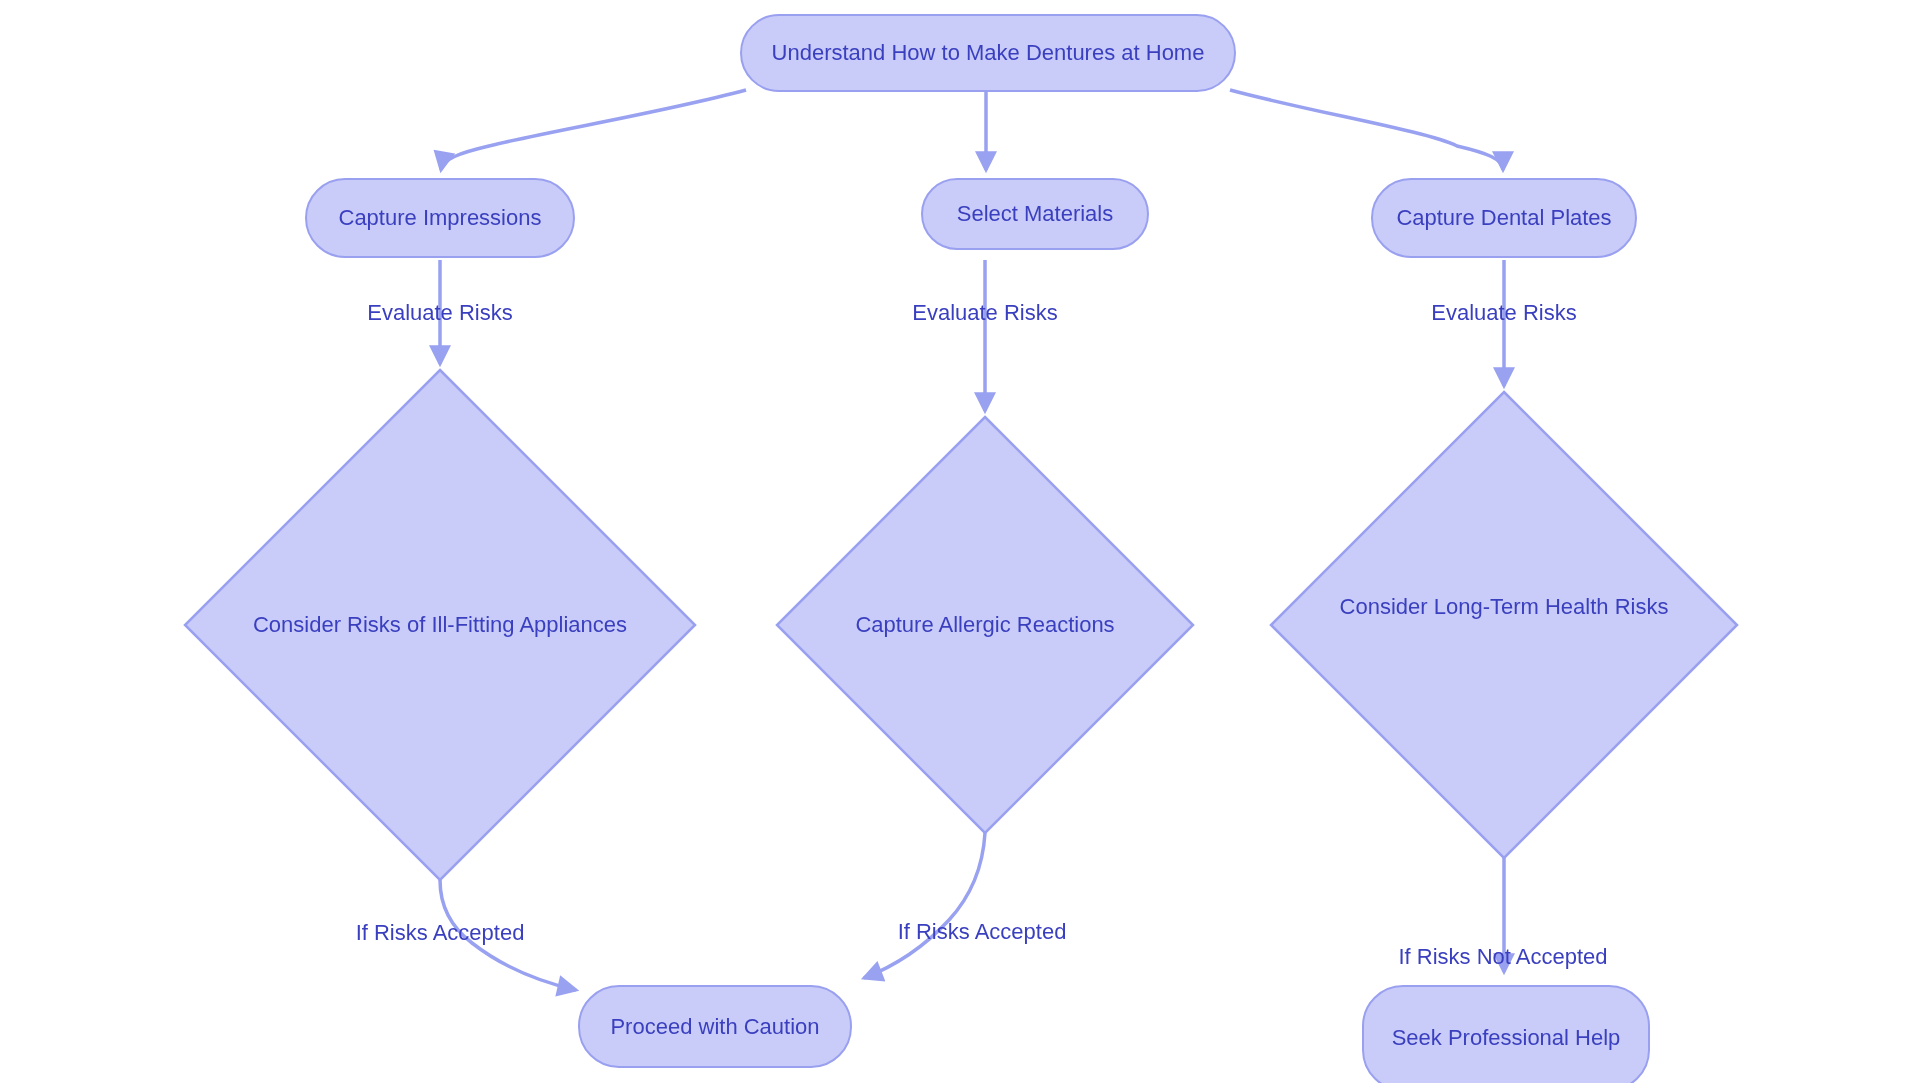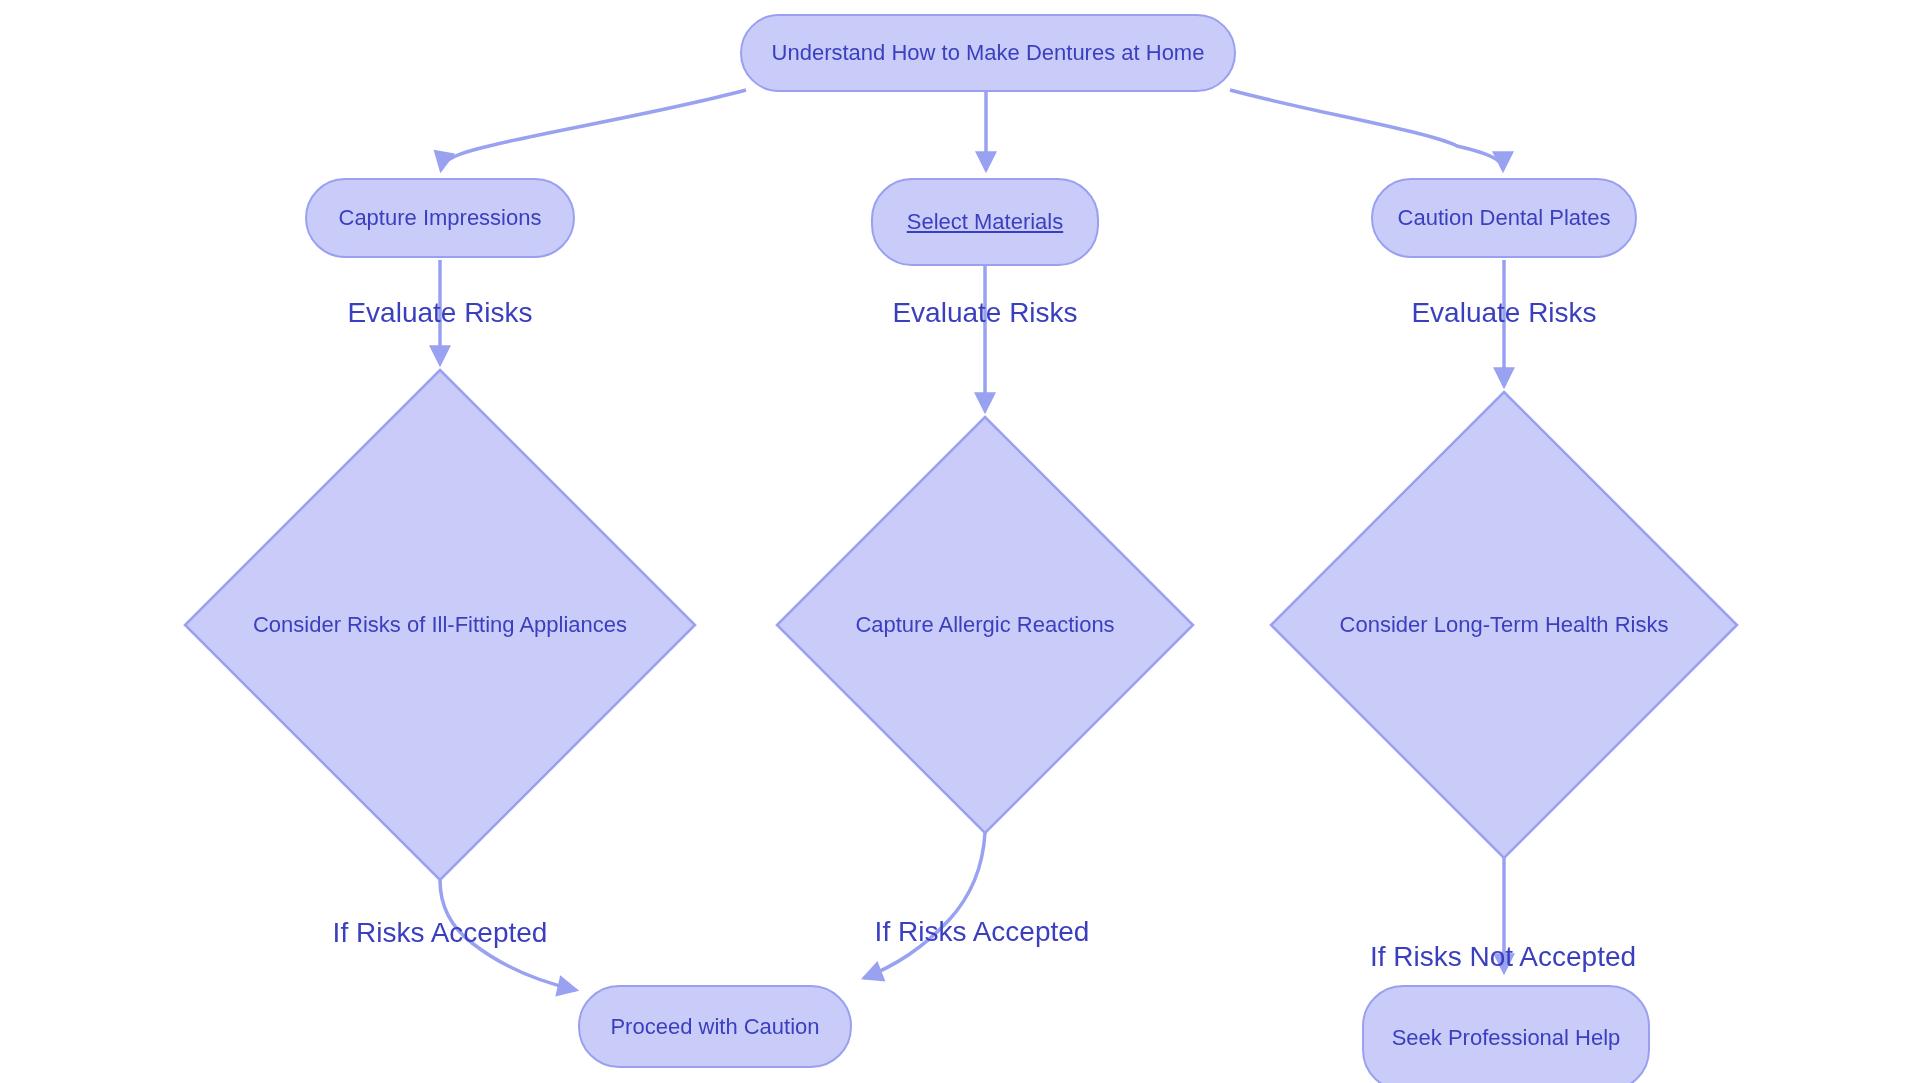--- a/index.html
+++ b/index.html
@@ -54,21 +54,21 @@
     font-size: 22px;
     line-height: 1.25;
     z-index: 2;
   }
   .edge-label {
     position: absolute;
     transform: translate(-50%, -50%);
     white-space: nowrap;
     text-align: left;
     color: #3a3fbf;
-    font-size: 28px;
+    font-size: 22px;
     z-index: 1;
   }
 </style>
 </head>
 <body>
 
 <div class="canvas">
 
   <svg class="edges-layer" viewBox="0 0 1920 1083" xmlns="http://www.w3.org/2000/svg">
     <defs>
@@ -95,39 +95,39 @@
   </svg>
 
   <div class="node" style="left:305px; top:178px; width:270px; height:80px;">
     <span>Capture Impressions</span>
   </div>
 
   <div class="node" style="left:740px; top:14px; width:496px; height:78px; border-radius:39px;">
     <span>Understand How to Make Dentures at Home</span>
   </div>
 
-  <div class="node" style="left:871px; top:178px; width:228px; height:88px;text-decoration:underline;">
+  <div class="node" style="left:921px; top:178px; width:228px; height:72px;">
     <span>Select Materials</span>
   </div>
 
   <div class="node" style="left:1371px; top:178px; width:266px; height:80px;">
-    <span>Caution Dental Plates</span>
+    <span>Capture Dental Plates</span>
   </div>
 
   <div class="node" style="left:578px; top:985px; width:274px; height:83px;">
     <span>Proceed with Caution</span>
   </div>
 
   <div class="node" style="left:1362px; top:985px; width:288px; height:106px;">
     <span>Seek Professional Help</span>
   </div>
 
   <div class="diamond-label" style="left:440px; top:625px; width:500px;text-align:center;">Consider Risks of Ill-Fitting Appliances</div>
   <div class="diamond-label" style="left:985px; top:625px; width:400px;">Capture Allergic Reactions</div>
-  <div class="diamond-label" style="left:1504px; top:625px; width:440px;text-align:center;">Consider Long-Term Health Risks</div>
+  <div class="diamond-label" style="left:1504px; top:607px; width:440px;text-align:center;">Consider Long-Term Health Risks</div>
 
   <div class="edge-label" style="left:440px; top:313px;">Evaluate Risks</div>
   <div class="edge-label" style="left:985px; top:313px;">Evaluate Risks</div>
   <div class="edge-label" style="left:1504px; top:313px;">Evaluate Risks</div>
 
   <div class="edge-label" style="left:440px; top:933px;">If Risks Accepted</div>
   <div class="edge-label" style="left:982px; top:932px;">If Risks Accepted</div>
   <div class="edge-label" style="left:1503px; top:931px;margin-top:26px;">If Risks Not Accepted</div>
 
 </div>

